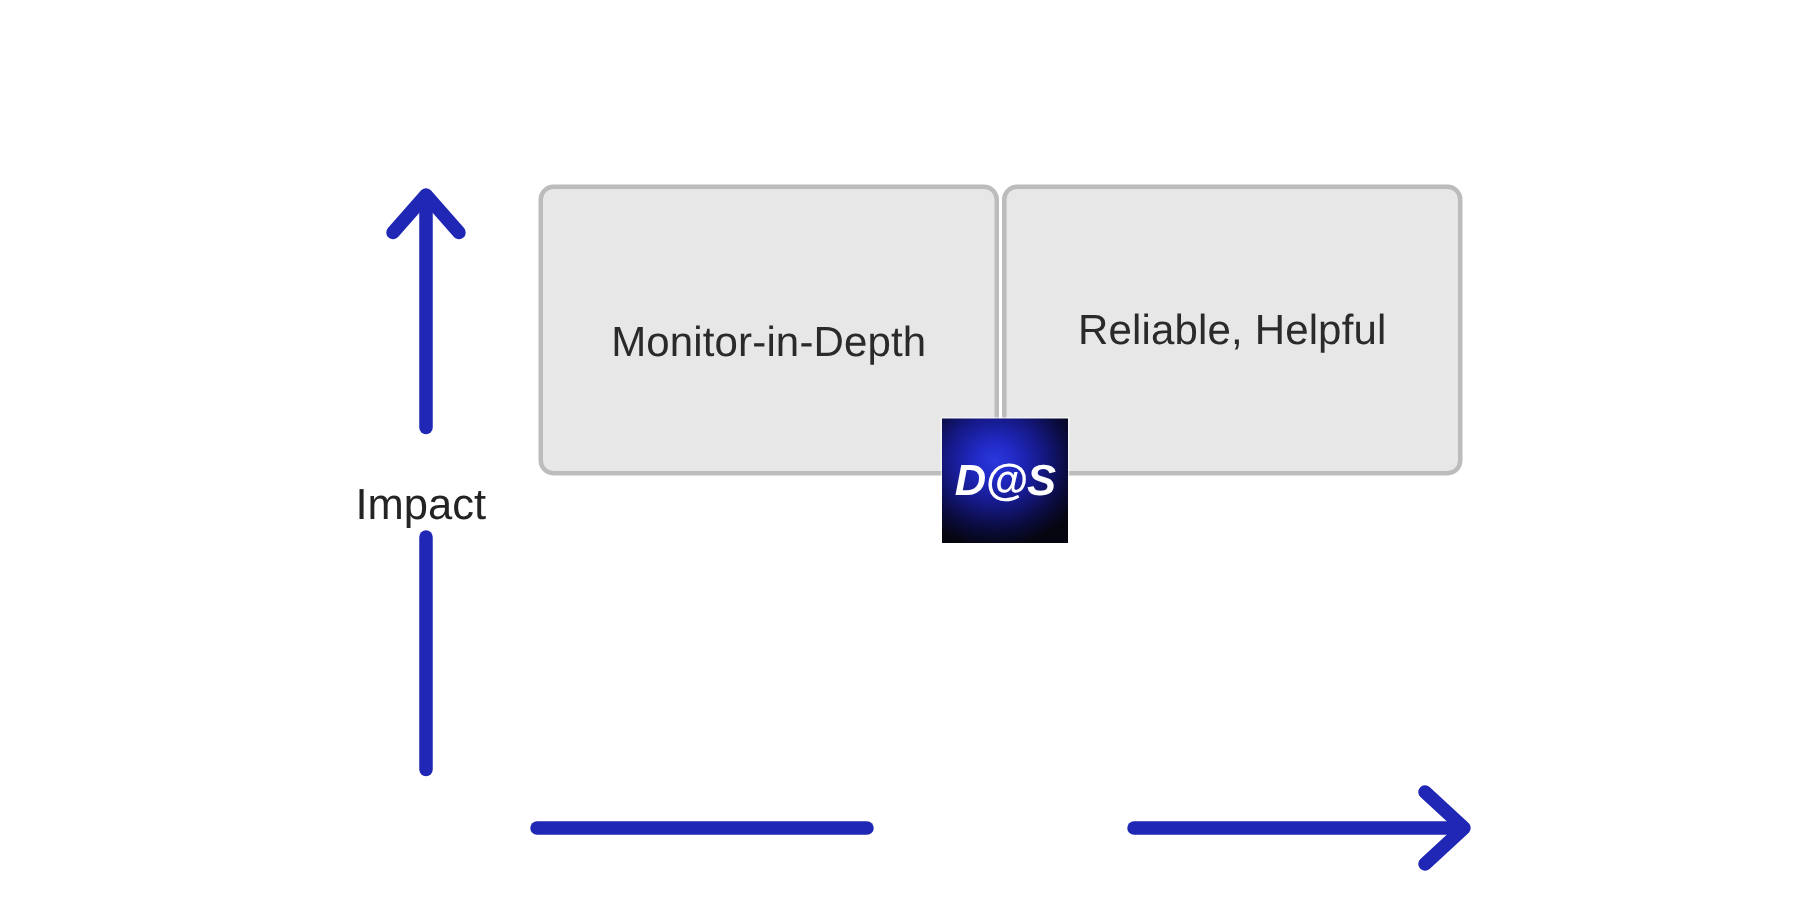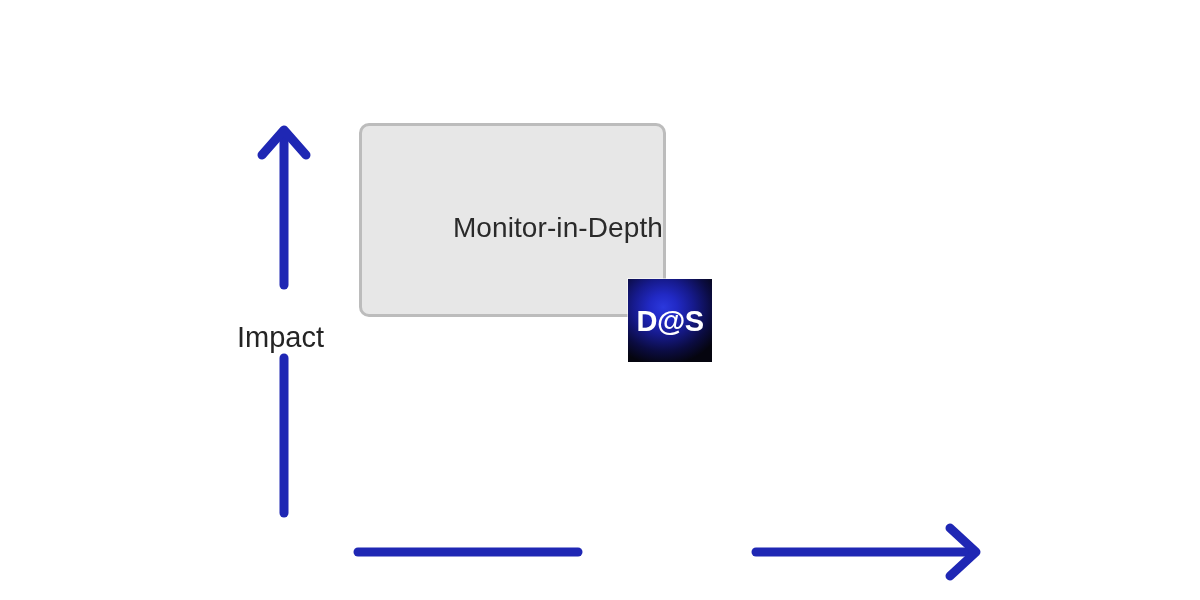--- a/index.html
+++ b/index.html
@@ -39,21 +39,21 @@
     background: #e7e7e7;
     border: 3px solid #bcbcbc;
     border-radius: 10px;
     box-sizing: border-box;
     position: relative;
   }
   .q-label {
     position: absolute;
     left: 0;
     right: 0;
-    text-align: right;
+    text-align: center;
     font-size: 28px;
     color: #2a2a2a;
     letter-spacing: 0.1px;
     white-space: nowrap;
   }
   .q-top .q-label  { top: 86px; }
   .q-bot .q-label  { top: 78px; }
 
   
   .badge {
@@ -74,20 +74,21 @@
     justify-content: center;
     box-shadow: 0 0 0 1px rgba(255,255,255,0.55);
   }
   .badge-text {
     color: #ffffff;
     font-size: 29px;
     font-weight: 700;
     letter-spacing: -0.5px;
     line-height: 1;
     margin-top: 1px;
+    font-style: italic;
   }
 
   
   .axis-label {
     position: absolute;
     font-size: 29px;
     color: #242424;
     white-space: nowrap;
   }
   #impact-label {
@@ -145,20 +146,23 @@
 
 
   <div class="matrix">
 
     <div class="quadrant q-top">
       <div class="q-label">Monitor-in-Depth</div>
     </div>
 
 
 
+    <div class="quadrant q-bot">
+      <div class="q-label">Reliable, Helpful</div>
+    </div>
 
   </div>
 
   <div class="badge">
     <span class="badge-text">D@S</span>
   </div>
 
 </div>
 
 </body></html>

